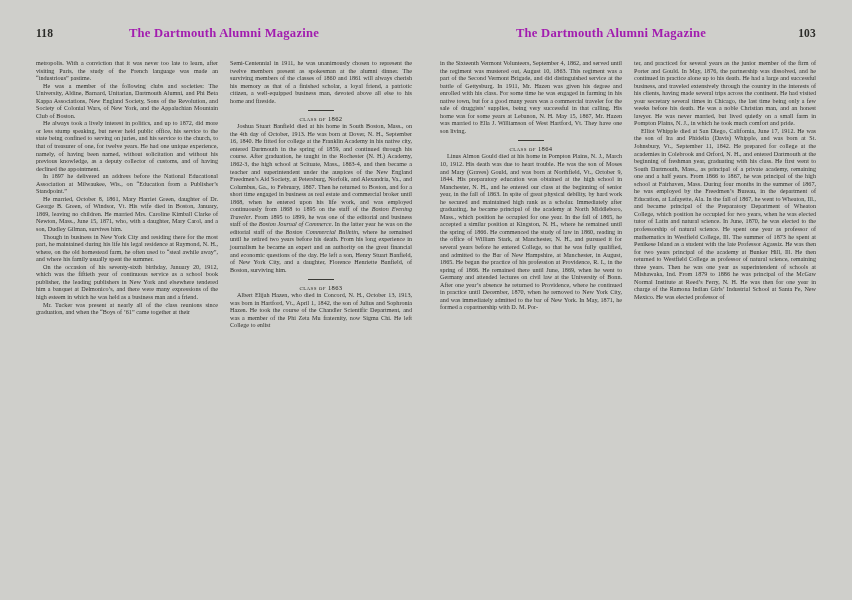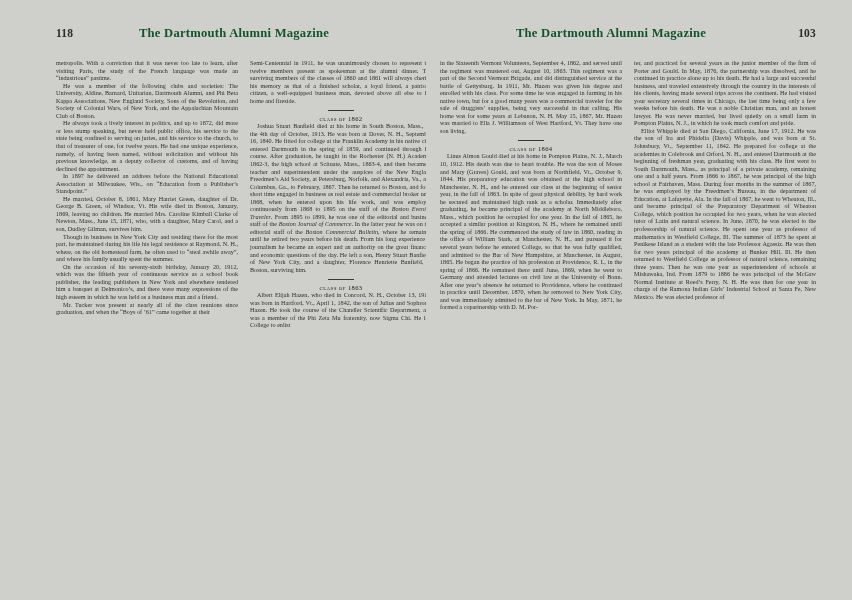--- a/index.html
+++ b/index.html
@@ -14,21 +14,21 @@
     width:852px;height:600px;
     display:flex;
     background:#cfcfcb;
   }
   .page{
     position:relative;
     width:426px;height:600px;
     box-sizing:border-box;
     background:#cfcfcb;
   }
-  .page.left{padding:26px 14px 10px 56px;}
+  .page.left{padding:26px 14px 10px 36px;}
   .page.right{padding:26px 36px 10px 14px;}
 
   .hdr{
     display:flex;
     align-items:baseline;
     height:22px;
     margin-bottom:12px;
   }
   .page.left .hdr{justify-content:flex-start;}
   .page.right .hdr{justify-content:flex-start;}
@@ -39,21 +39,21 @@
     letter-spacing:.2px;
     width:34px;
     flex:0 0 34px;
   }
   .page.right .folio{order:2;text-align:right;}
   .runhead{
     flex:1 1 auto;
     text-align:center;
     font-size:12.6px;
     font-weight:bold;
-    color:#14532d;
+    color:#a21caf;
     letter-spacing:.25px;
     white-space:nowrap;
   }
   .page.right .runhead{order:1;}
 
   .cols{
     display:flex;
     gap:12px;
   }
   .col{

